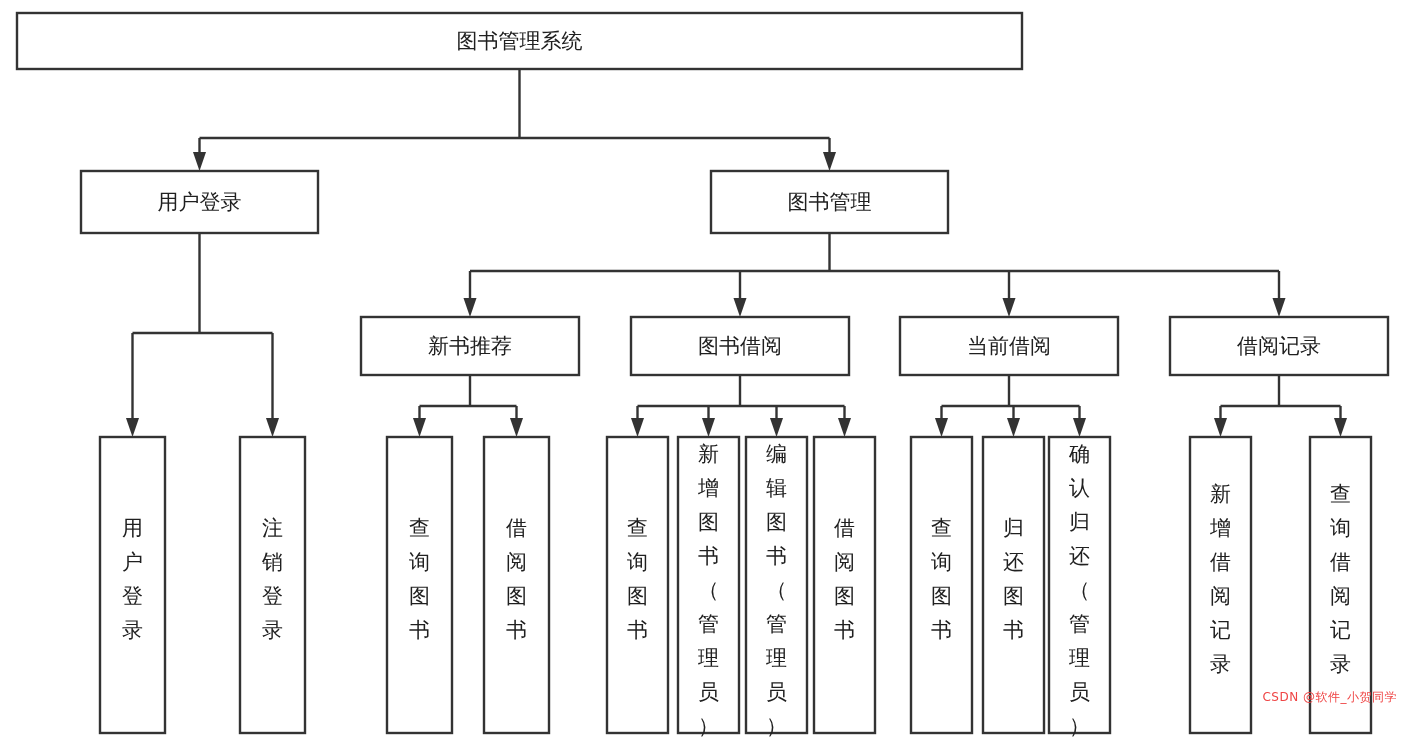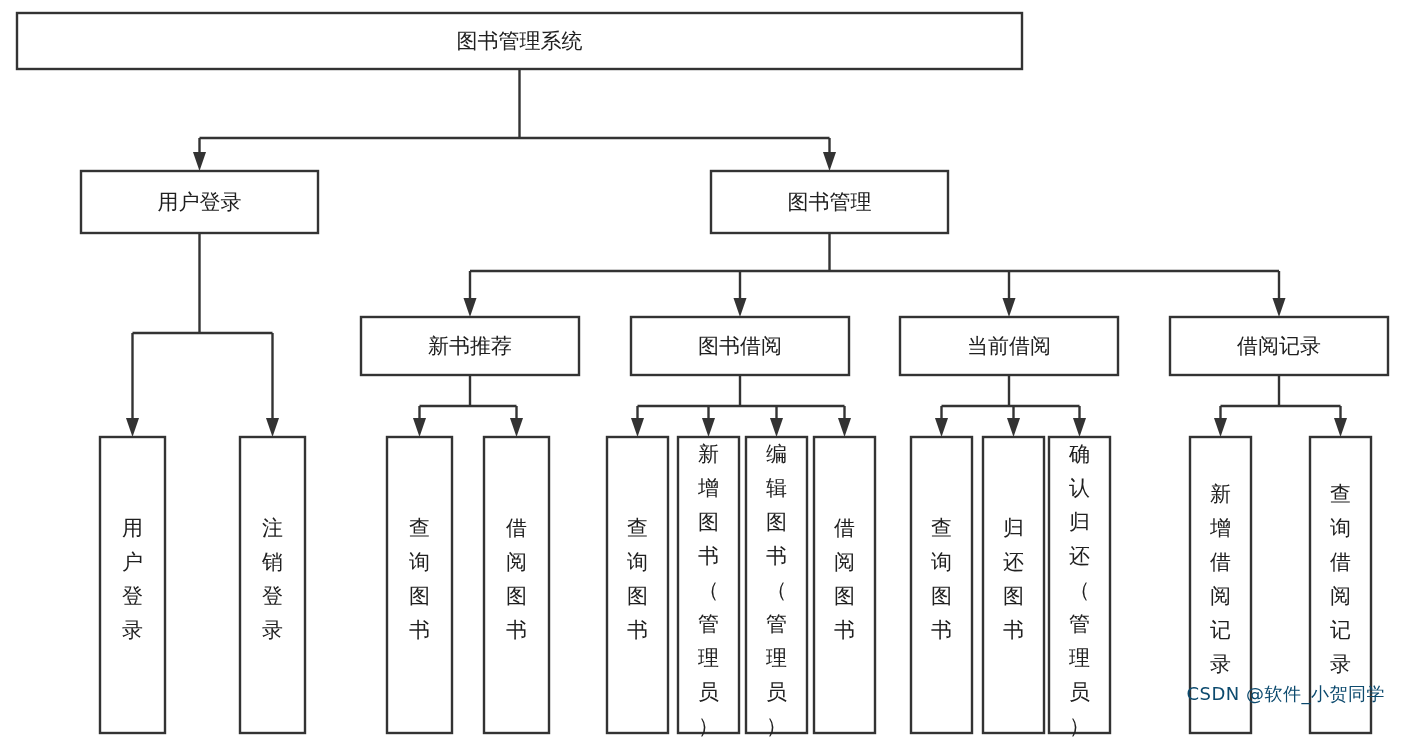--- a/index.html
+++ b/index.html
@@ -51,25 +51,25 @@
     dominant-baseline: middle;
   }
   .node-label-vertical {
     fill: #202020;
     font-family: "DejaVu Sans", "Liberation Sans", sans-serif;
     font-size: 21px;
     text-anchor: middle;
   }
   .watermark-text {
     position: absolute;
-    right: 20px;
+    right: 8px;
     bottom: 4px;
     font-family: "DejaVu Sans", "Liberation Sans", sans-serif;
-    font-size: 18px;
-    color: #0c4a6e;
+    font-size: 12px;
+    color: #ef4444;
     white-space: nowrap;
     letter-spacing: 0.5px;
     user-select: none;
   }
 </style>
 </head>
 <body>
 
 <div id="diagram-root">
   <svg class="diagram-canvas" viewBox="0 0 1405 747">

